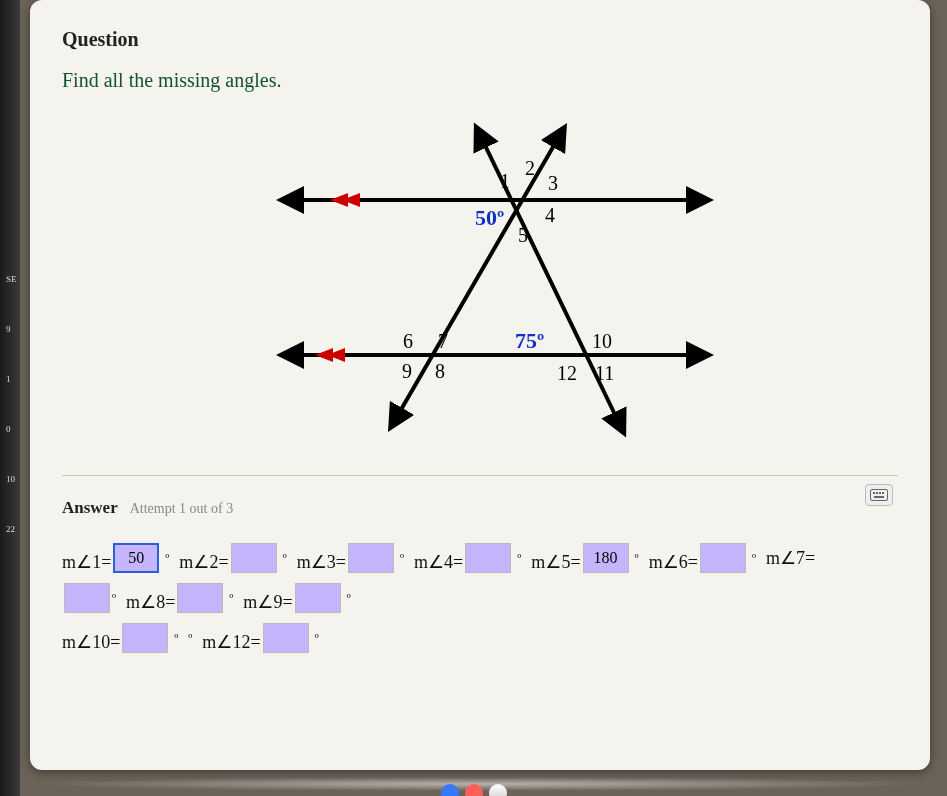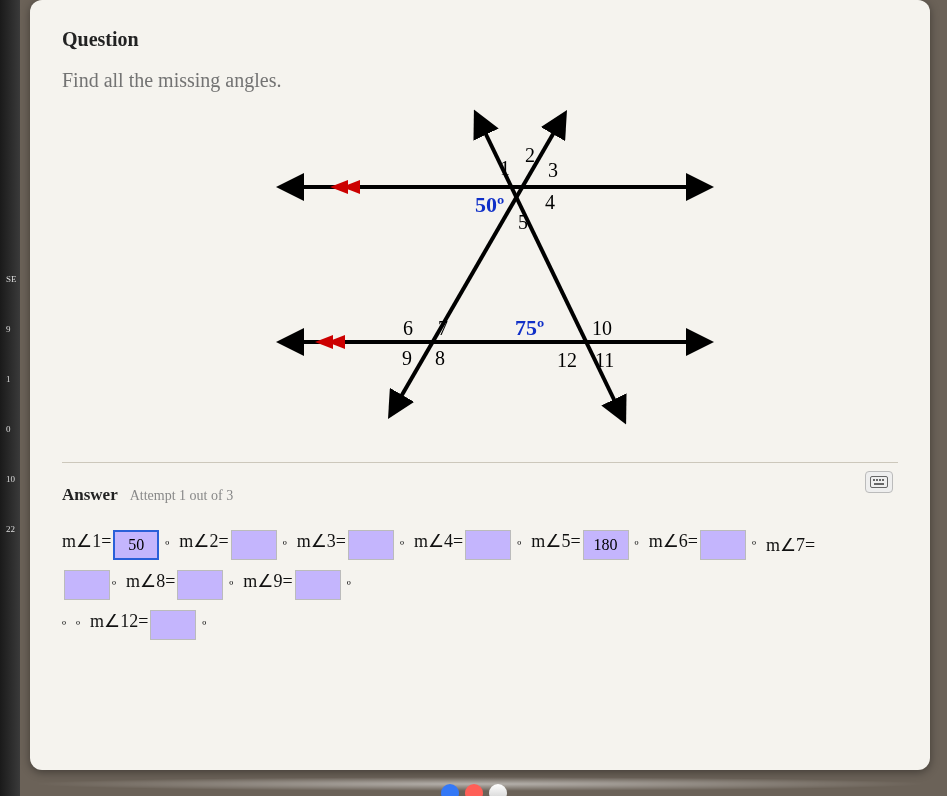--- a/index.html
+++ b/index.html
@@ -35,22 +35,22 @@
     box-shadow: 0 2px 10px rgba(0,0,0,.4);
   }
   .q-heading {
     font-weight: bold;
     font-size: 20px;
     color: #222;
     margin-bottom: 18px;
   }
   .prompt {
     font-size: 20px;
-    color: #737373;
-    margin-bottom: 15px;
+    color: #14532d;
+    margin-bottom: 28px;
   }
   .diagram-wrap {
     width: 100%;
     display:flex;
     justify-content:center;
     margin-bottom: 25px;
   }
   .diagram {
     width: 520px;
     height: 330px;
@@ -74,21 +74,21 @@
     position: absolute;
     right: 5px; top: 8px;
     width: 28px; height: 22px;
     border:1px solid #bbb;
     border-radius: 4px;
     background:#eee;
     display:flex;align-items:center;justify-content:center;
   }
   .rows { margin-top: 25px; font-size: 18px; color:#111;}
   .row { display:flex; align-items:center; flex-wrap:wrap; margin-bottom:10px;}
-  .ang { display:inline-flex; align-items:flex-start; margin-right:4px; white-space:nowrap;}
+  .ang { display:inline-flex; align-items:flex-end; margin-right:4px; white-space:nowrap;}
   .ang-label { }
   input.val {
     width: 46px;
     height: 30px;
     border:1px solid #bbb;
     background:#c4b5fd;
     text-align:center;
     font-size:16px;
     margin: 0 2px;
     font-family: inherit;
@@ -243,20 +243,24 @@
           <span class="deg">º</span>
 
         <span class="ang">
             <span class="ang-label">m∠9=</span>
           <input class="val" value="" style="">
           </span>
           <span class="deg">º</span>
       </div>
 
       <div class="row">
+        <span class="ang">
+            <span class="ang-label">m∠10=</span>
+          <input class="val" value="" style="">
+          </span>
           <span class="deg">º</span>
 
           <span class="deg">º</span>
 
         <span class="ang">
             <span class="ang-label">m∠12=</span>
           <input class="val" value="" style="">
           </span>
           <span class="deg">º</span>
       </div>

